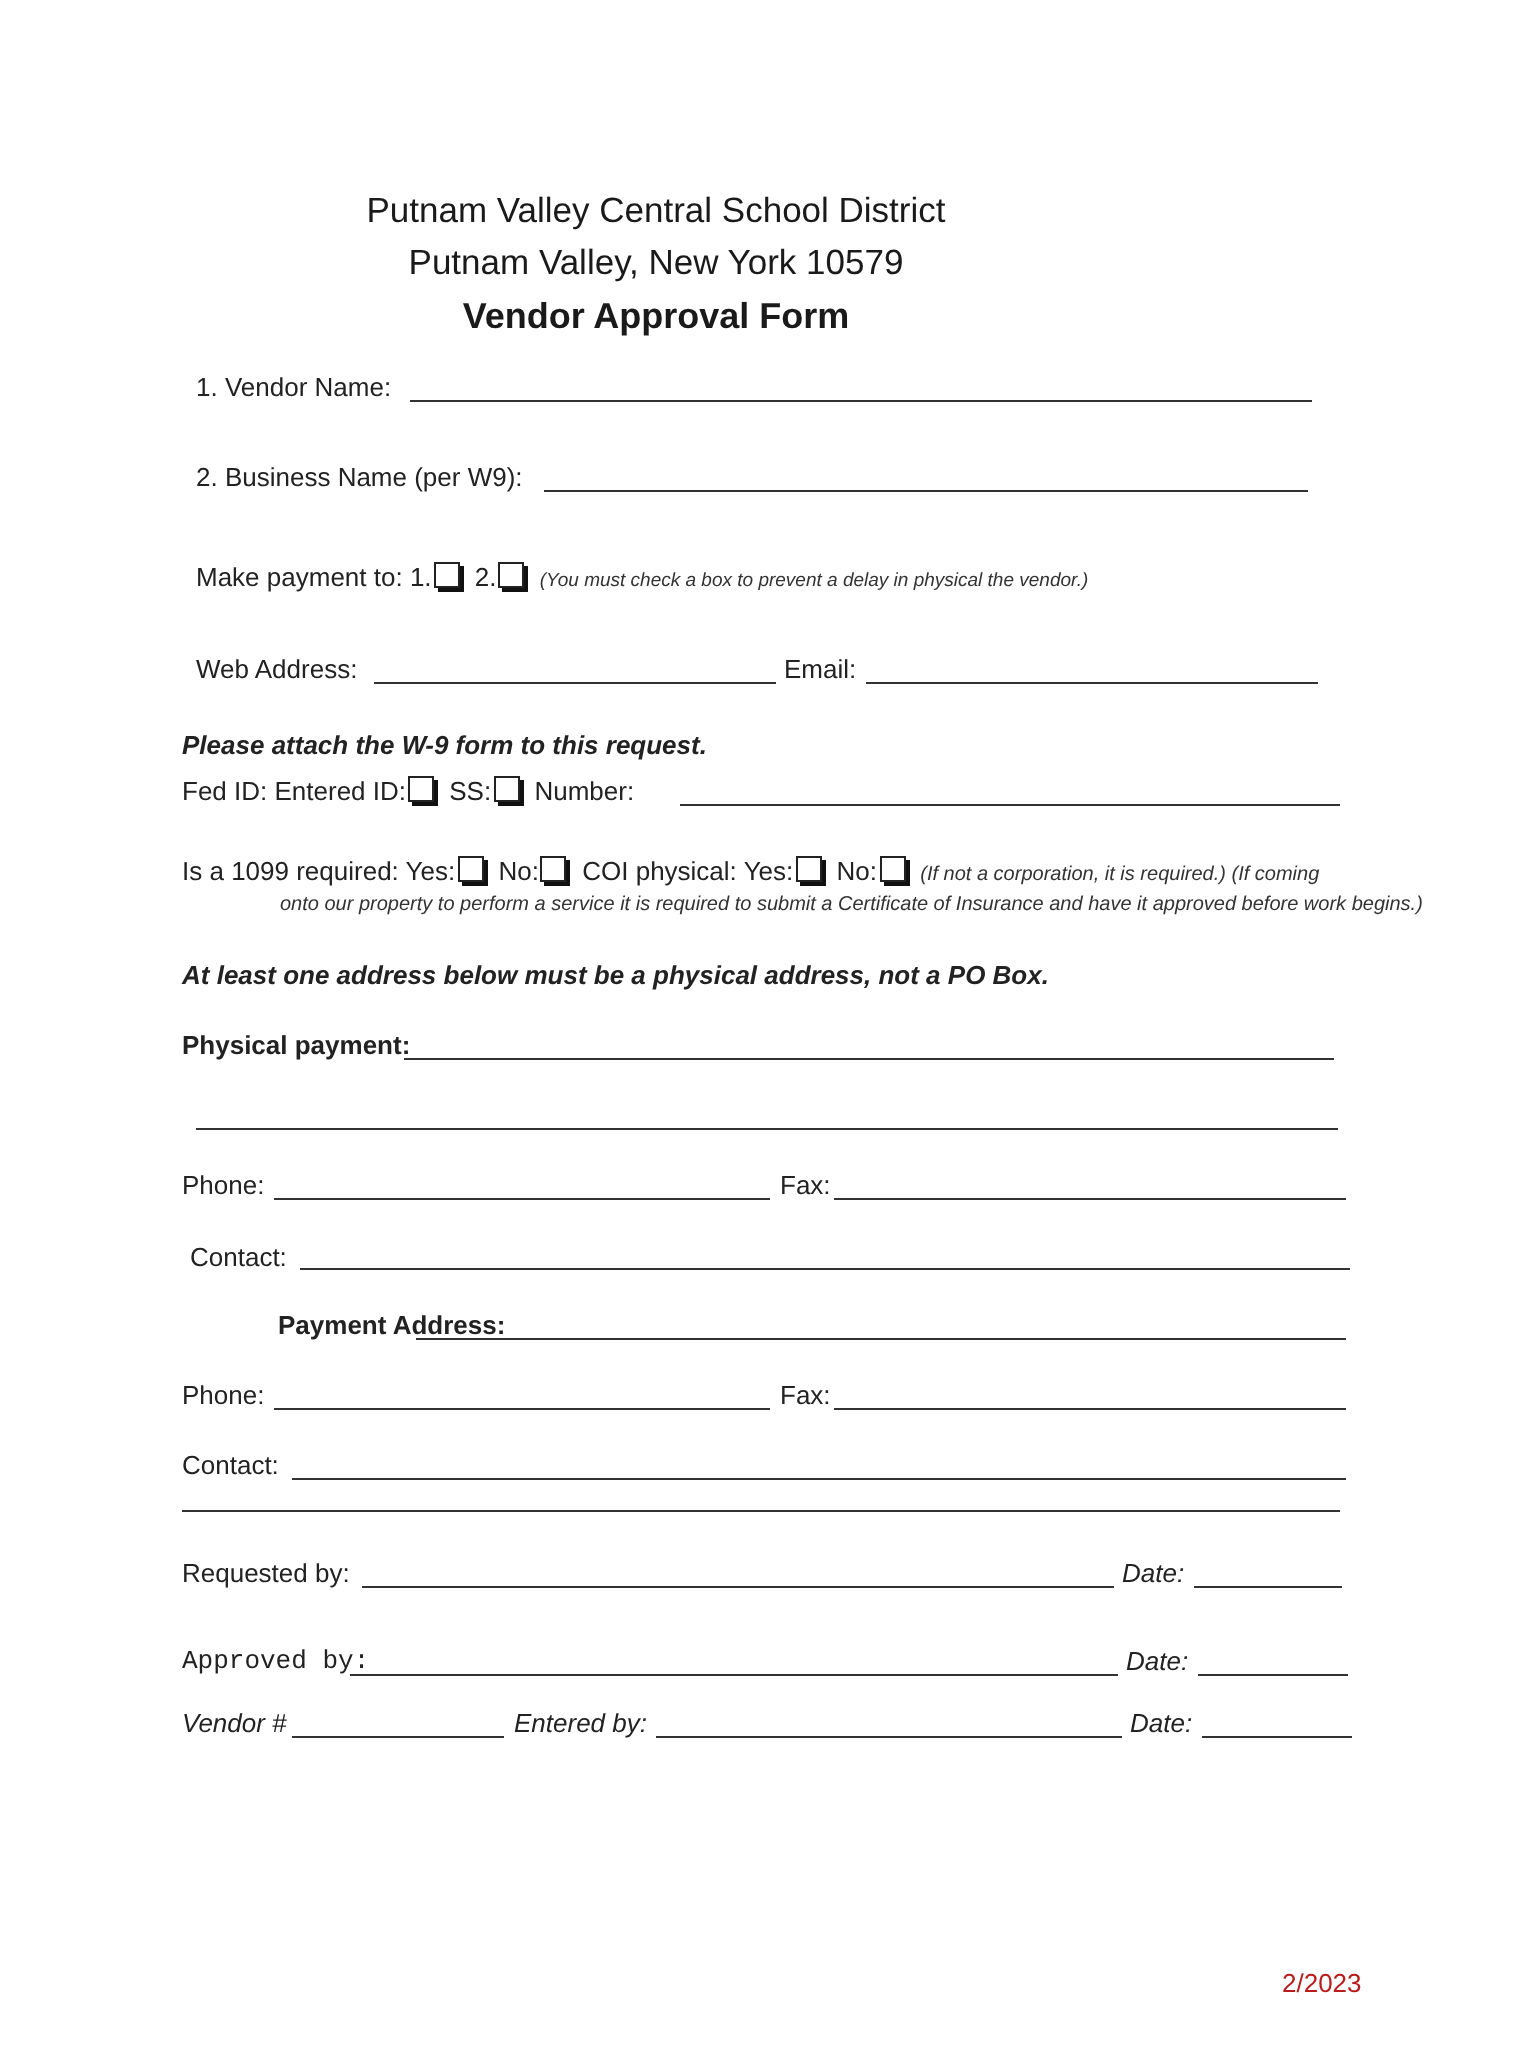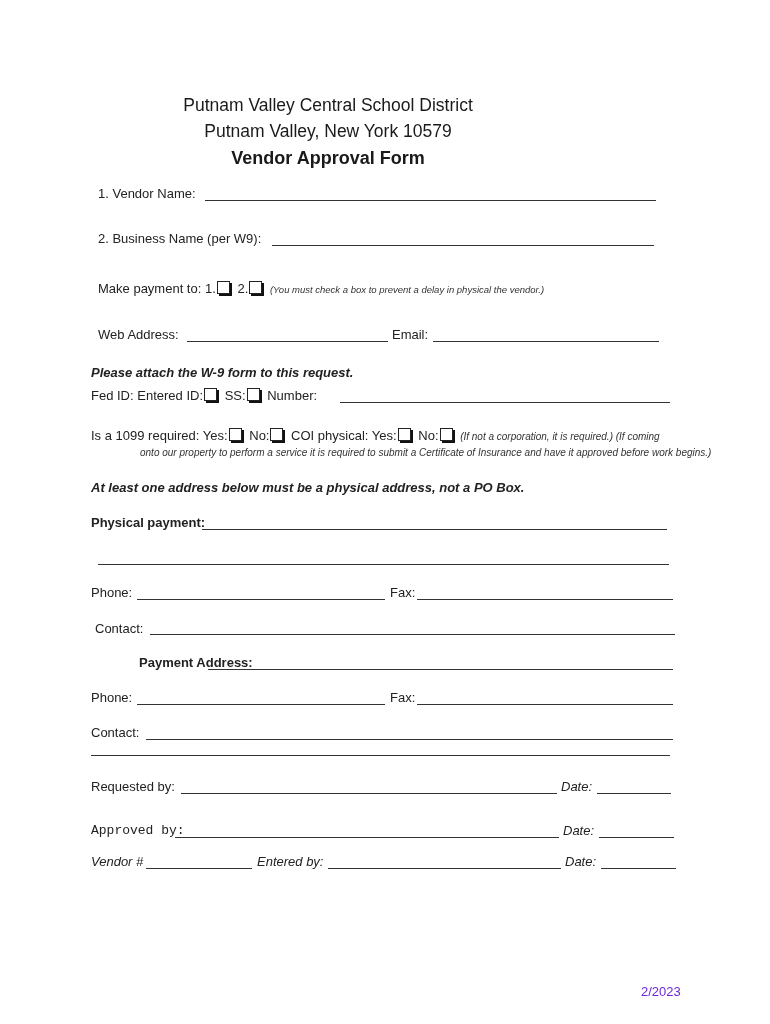--- a/index.html
+++ b/index.html
@@ -9,21 +9,21 @@
   .hdr { left: 0; width: 656px; text-align: center; font-size: 17.5px; color: #1a1a1a; }
   .hdr.bold { font-weight: bold; font-size: 18px; }
   .lbl { font-size: 13px; color: #222; line-height: 16px; }
   .lbl.b { font-weight: bold; }
   .lbl.i { font-style: italic; }
   .line { position: absolute; height: 0; border-bottom: 1.2px solid #333; }
   .cb { display: inline-block; width: 13px; height: 13px; border: 1px solid #222;
         box-shadow: 2px 2px 0 #111; background: #fff; vertical-align: -1px; margin: 0 4px 0 1px; }
   .note { font-size: 9.5px; font-style: italic; color: #333; }
   .note2 { font-size: 10px; font-style: italic; color: #333; }
-  .footer { font-size: 13px; color: #6d28d9; }
+  .footer { font-size: 13px; color: #b91c1c; }
 </style>
 </head>
 <body>
 
 <div class="abs hdr" style="top:95px;">Putnam Valley Central School District</div>
 <div class="abs hdr" style="top:121px;">Putnam Valley, New York 10579</div>
 <div class="abs hdr bold" style="top:148px;">Vendor Approval Form</div>
 
 <div class="abs lbl" style="left:98px; top:186px;">1. Vendor Name:</div>
 <div class="line" style="left:205px; top:200px; width:451px;"></div>

